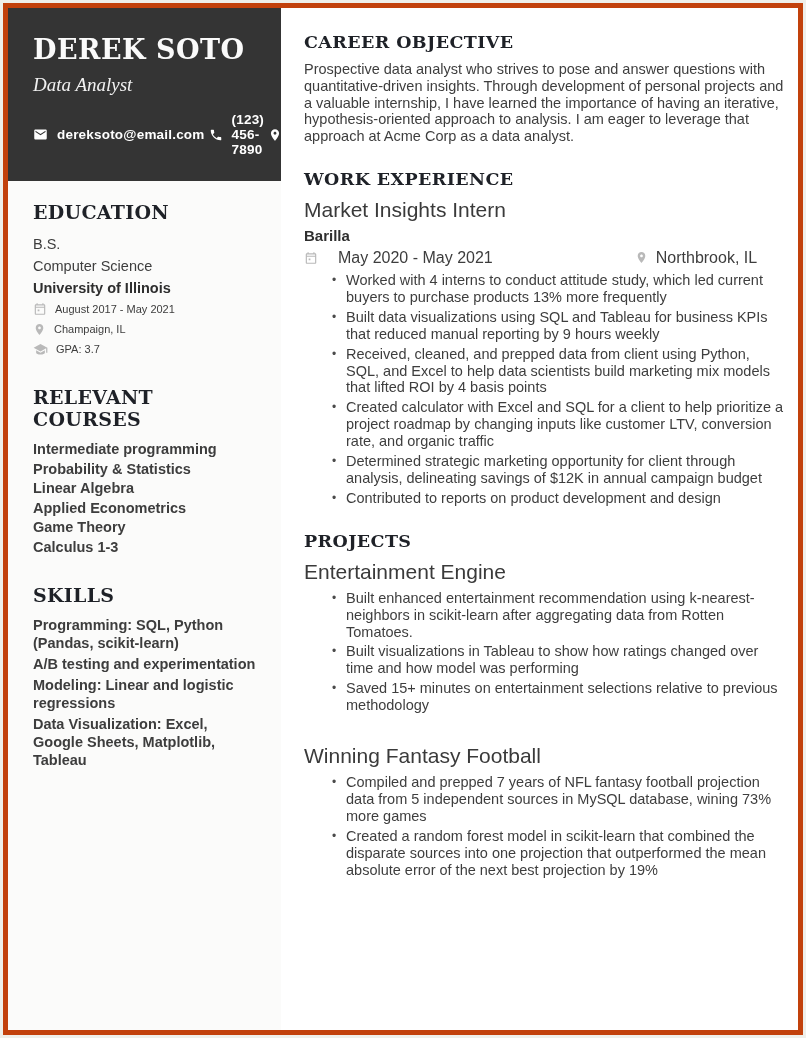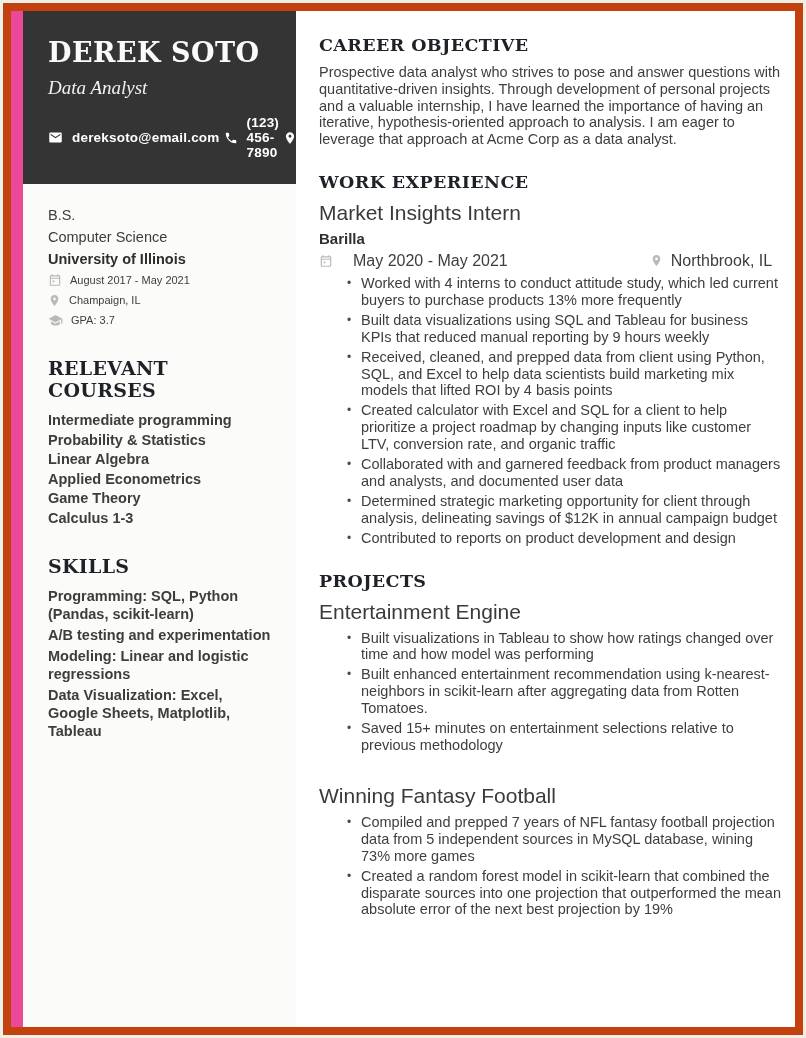--- a/index.html
+++ b/index.html
@@ -6,25 +6,24 @@
   html,body { margin:0; padding:0; }
   body {
     width:806px; height:1038px;
     background:#efefea;
     font-family:"Liberation Sans", sans-serif;
     position:relative;
     -webkit-font-smoothing:antialiased;
   }
   .page {
     position:absolute; left:3px; top:3px; right:3px; bottom:3px;
-    border:8px solid #c2410c;
-    background:#ec4899;
+    border:5px solid #c2410c;
+    background:#15803d;
     display:flex;
     overflow:hidden;
-    padding-left:12px;
   }
 
   
   .sidebar {
     width:273px; flex:none;
     background:#fbfbfa;
     display:flex; flex-direction:column;
   }
   .id-block {
     background:#343434; color:#ffffff;
@@ -146,20 +145,21 @@
         <div class="contact">
           <span class="icon li-badge">in</span>
           <span>LinkedIn</span>
         </div>
       </div>
     </div>
 
     <div class="sb-body">
 
       <section class="sb-section">
+        <h2 class="sb-heading">EDUCATION</h2>
         <div class="edu-line">B.S.</div>
         <div class="edu-line">Computer Science</div>
         <div class="edu-line edu-school">University of Illinois</div>
         <div class="meta-line">
           <span class="icon meta-icon">
             <svg width="14" height="14" viewBox="0 0 24 24" fill="currentColor">
                 <path d="M19 4h-1V2h-2v2H8V2H6v2H5c-1.11 0-2 .9-2 2v14c0 1.1.89 2 2 2h14c1.1 0 2-.9 2-2V6c0-1.1-.9-2-2-2zm0 16H5V10h14v10zM5 8V6h14v2H5zm3 5h3v3H8v-3z"></path>
               </svg>
           </span>
           <span>August 2017 - May 2021</span>
@@ -232,34 +232,33 @@
               </svg>
           </span>
           <span>Northbrook, IL</span>
         </span>
       </div>
       <ul class="bullets">
         <li>Worked with 4 interns to conduct attitude study, which led current buyers to purchase products 13% more frequently</li>
         <li>Built data visualizations using SQL and Tableau for business KPIs that reduced manual reporting by 9 hours weekly</li>
         <li>Received, cleaned, and prepped data from client using Python, SQL, and Excel to help data scientists build marketing mix models that lifted ROI by 4 basis points</li>
         <li>Created calculator with Excel and SQL for a client to help prioritize a project roadmap by changing inputs like customer LTV, conversion rate, and organic traffic</li>
-        <li>Collaborated with and garnered feedback from product managers and analysts, and documented user data</li>
         <li>Determined strategic marketing opportunity for client through analysis, delineating savings of $12K in annual campaign budget</li>
         <li>Contributed to reports on product development and design</li>
       </ul>
     </section>
 
     <section class="m-section">
       <h2 class="m-heading">PROJECTS</h2>
 
       <div class="project-block">
         <h3 class="project-title">Entertainment Engine</h3>
         <ul class="bullets">
+          <li>Built enhanced entertainment recommendation using k-nearest-neighbors in scikit-learn after aggregating data from Rotten Tomatoes.</li>
           <li>Built visualizations in Tableau to show how ratings changed over time and how model was performing</li>
-          <li>Built enhanced entertainment recommendation using k-nearest-neighbors in scikit-learn after aggregating data from Rotten Tomatoes.</li>
           <li>Saved 15+ minutes on entertainment selections relative to previous methodology</li>
         </ul>
       </div>
 
       <div class="project-block">
         <h3 class="project-title">Winning Fantasy Football</h3>
         <ul class="bullets">
           <li>Compiled and prepped 7 years of NFL fantasy football projection data from 5 independent sources in MySQL database, wining 73% more games</li>
           <li>Created a random forest model in scikit-learn that combined the disparate sources into one projection that outperformed the mean absolute error of the next best projection by 19%</li>
         </ul>

